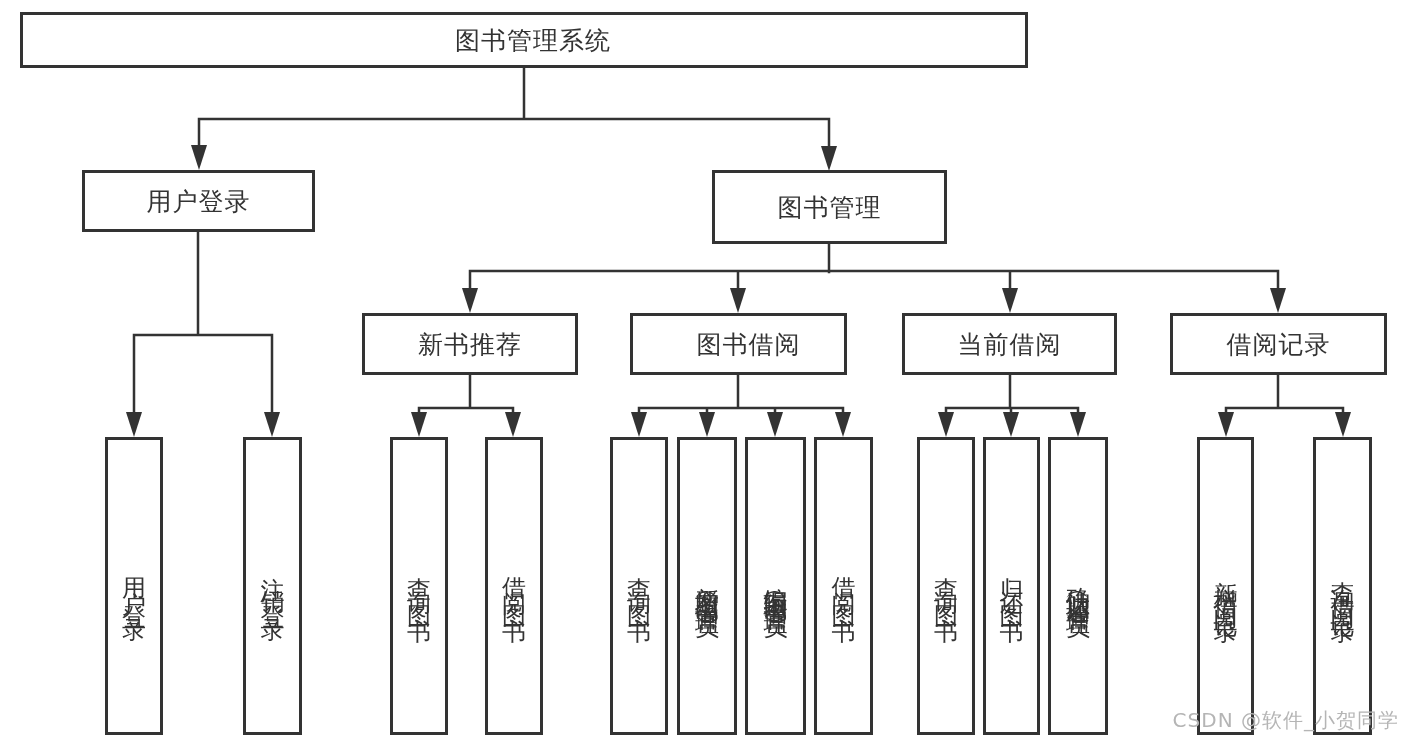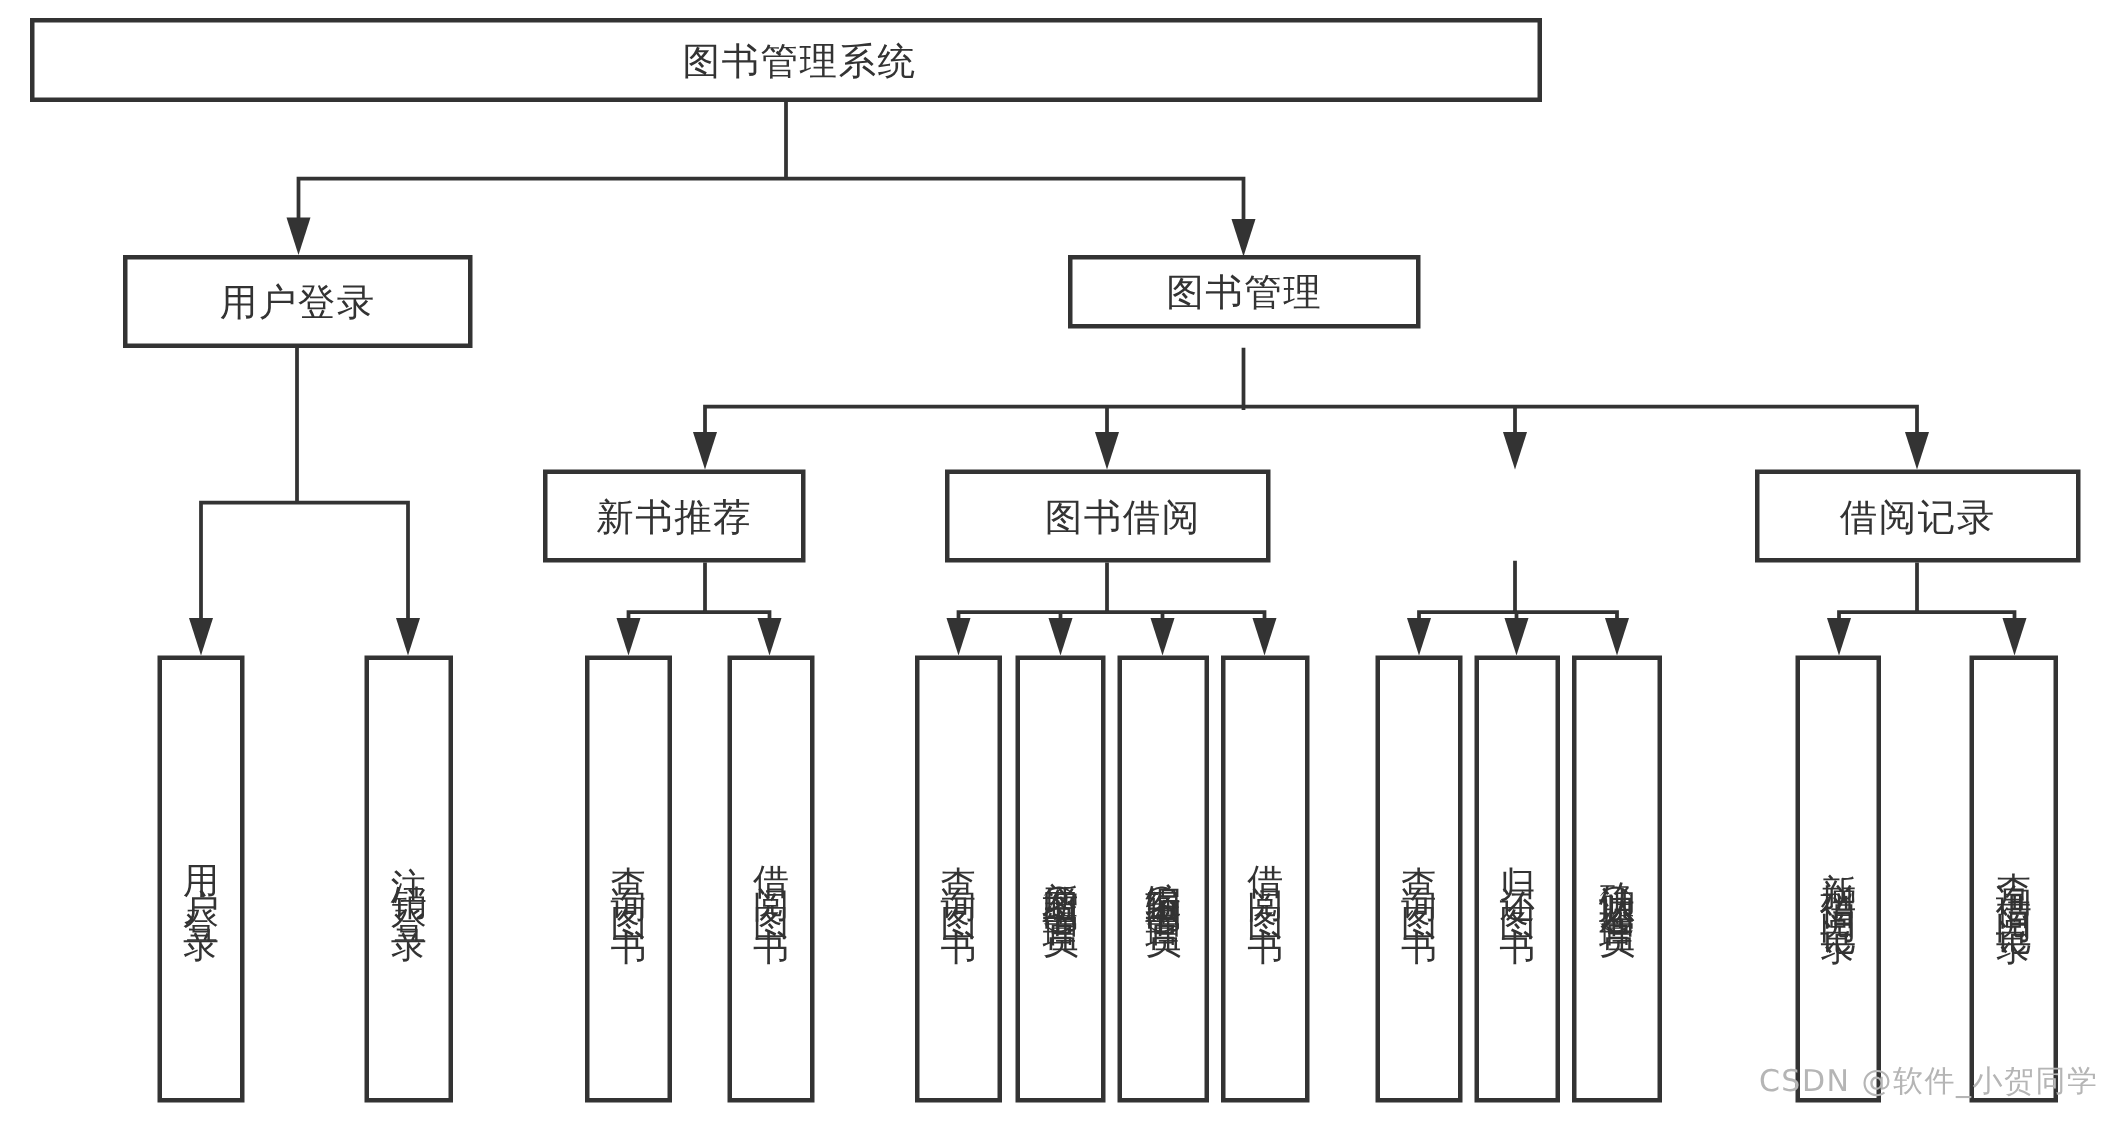--- a/index.html
+++ b/index.html
@@ -96,29 +96,32 @@
     </g>
   </svg>
 
   <div class="box" style="left:20px; top:12px; width:1008px; height:56px;padding-left:18px;">
     <span class="hlabel">图书管理系统</span>
   </div>
 
   <div class="box" style="left:82px; top:170px; width:233px; height:62px;">
     <span class="hlabel">用户登录</span>
   </div>
-  <div class="box" style="left:712px; top:170px; width:235px; height:49px;">
+  <div class="box" style="left:712px; top:170px; width:235px; height:74px;">
     <span class="hlabel">图书管理</span>
   </div>
 
-  <div class="box" style="left:362px; top:313px; width:175px; height:62px;">
+  <div class="box" style="left:362px; top:313px; width:216px; height:62px;">
     <span class="hlabel">新书推荐</span>
   </div>
   <div class="box" style="left:630px; top:313px; width:217px; height:62px;padding-left:20px;">
     <span class="hlabel">图书借阅</span>
+  </div>
+  <div class="box" style="left:902px; top:313px; width:215px; height:62px;">
+    <span class="hlabel">当前借阅</span>
   </div>
   <div class="box" style="left:1170px; top:313px; width:217px; height:62px;">
     <span class="hlabel">借阅记录</span>
   </div>
 
   <div class="box leaf" style="left:105px; width:58px;">
     <span class="vtext" style="letter-spacing: 14px;">用户登录</span>
   </div>
   <div class="box leaf" style="left:243px; width:59px;">
     <span class="vtext" style="letter-spacing: 14px;">注销登录</span>

